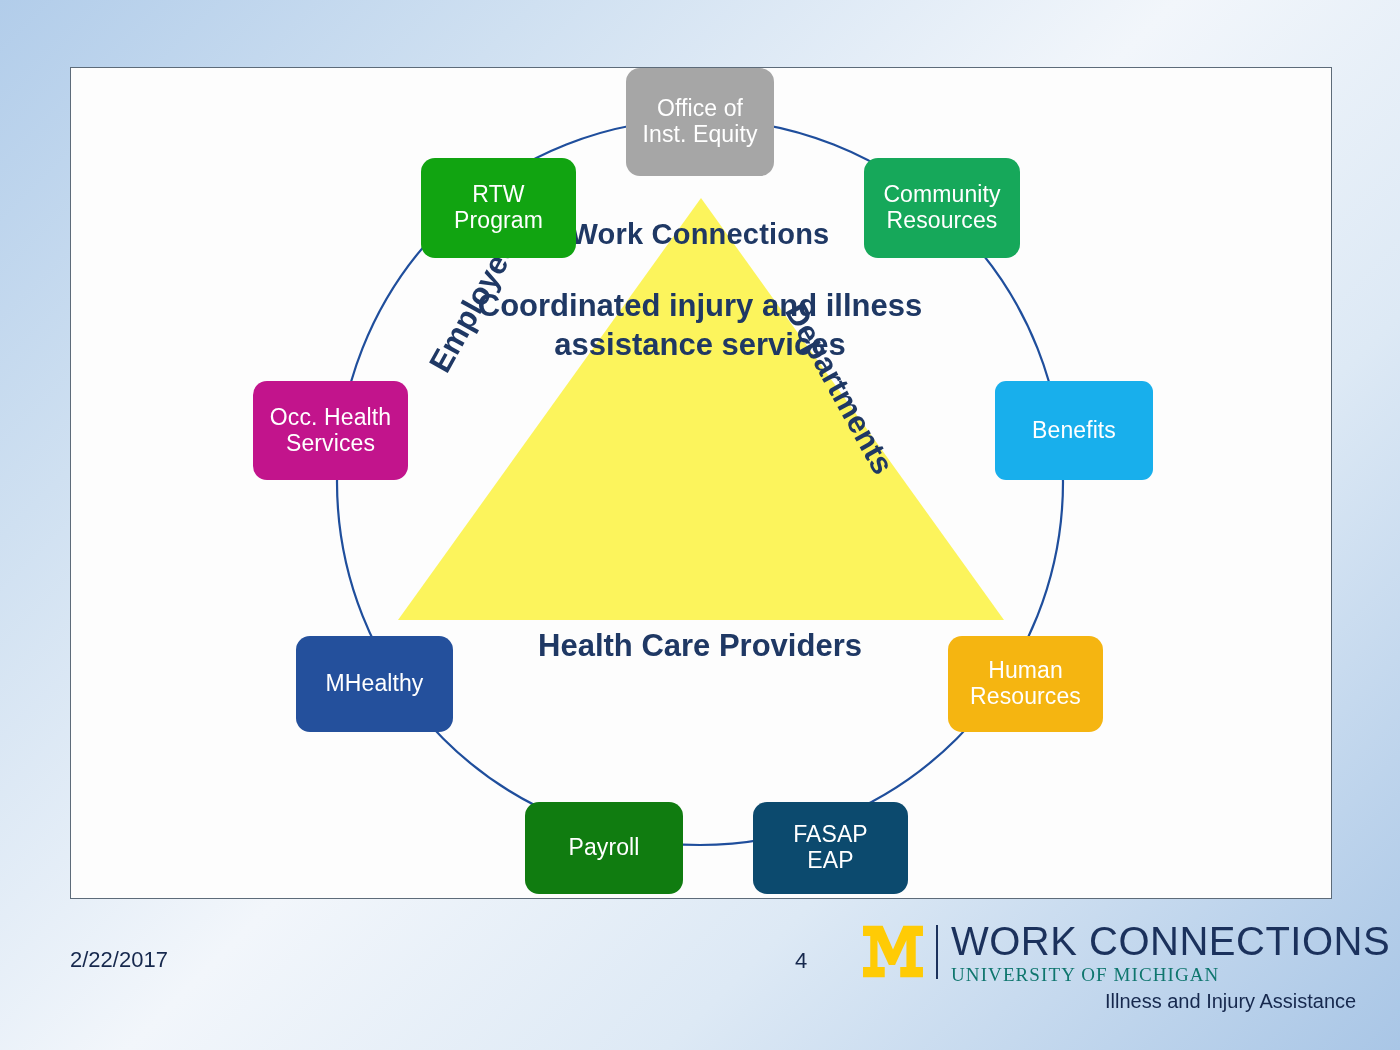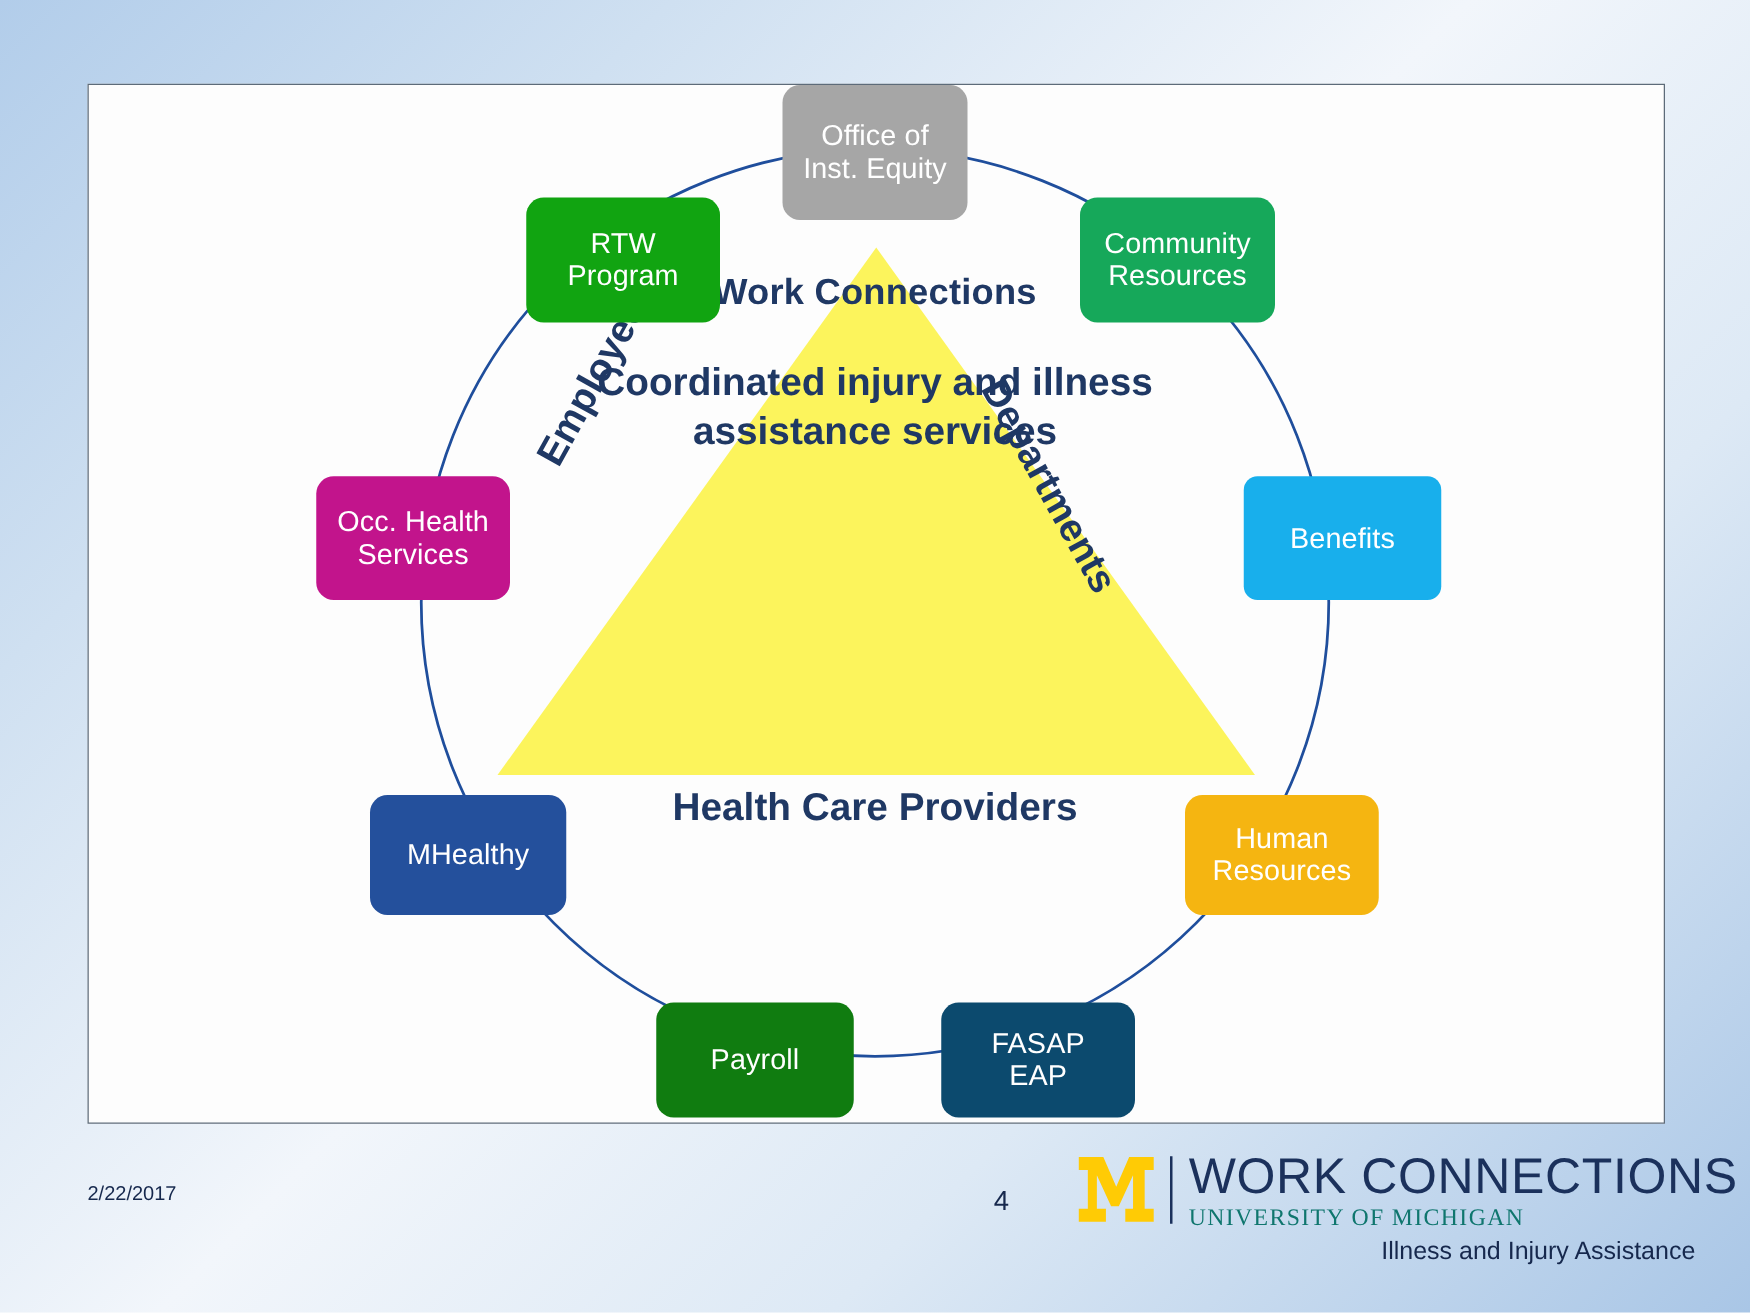--- a/index.html
+++ b/index.html
@@ -113,21 +113,21 @@
     font-size: 31px;
     font-weight: bold;
     color: #1f3864;
   }
 
   
   #footer-date {
     position: absolute;
     left: 70px;
     top: 947px;
-    font-size: 16px;
+    font-size: 22px;
     color: #16284d;
   }
   #footer-pagenum {
     position: absolute;
     left: 795px;
     top: 948px;
     font-size: 22px;
     color: #16284d;
   }
   #logo-block {

